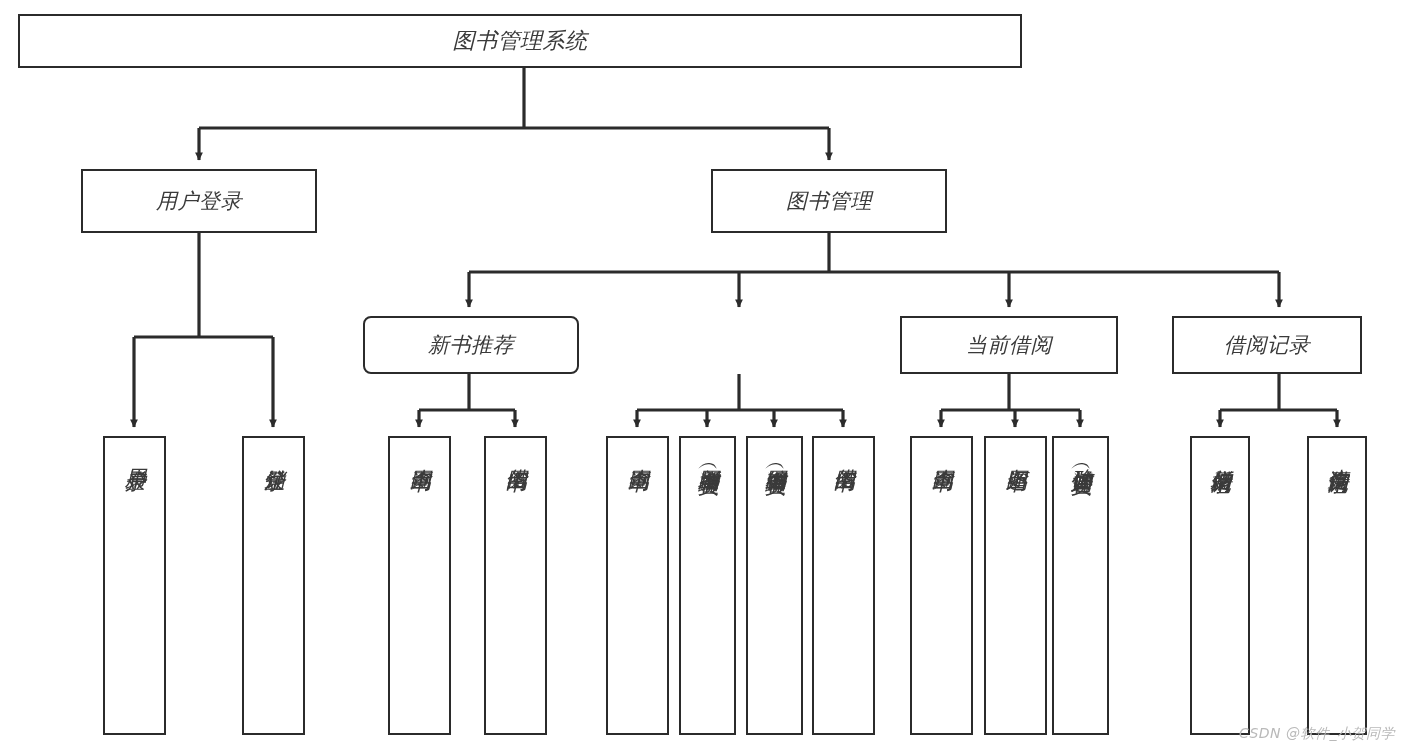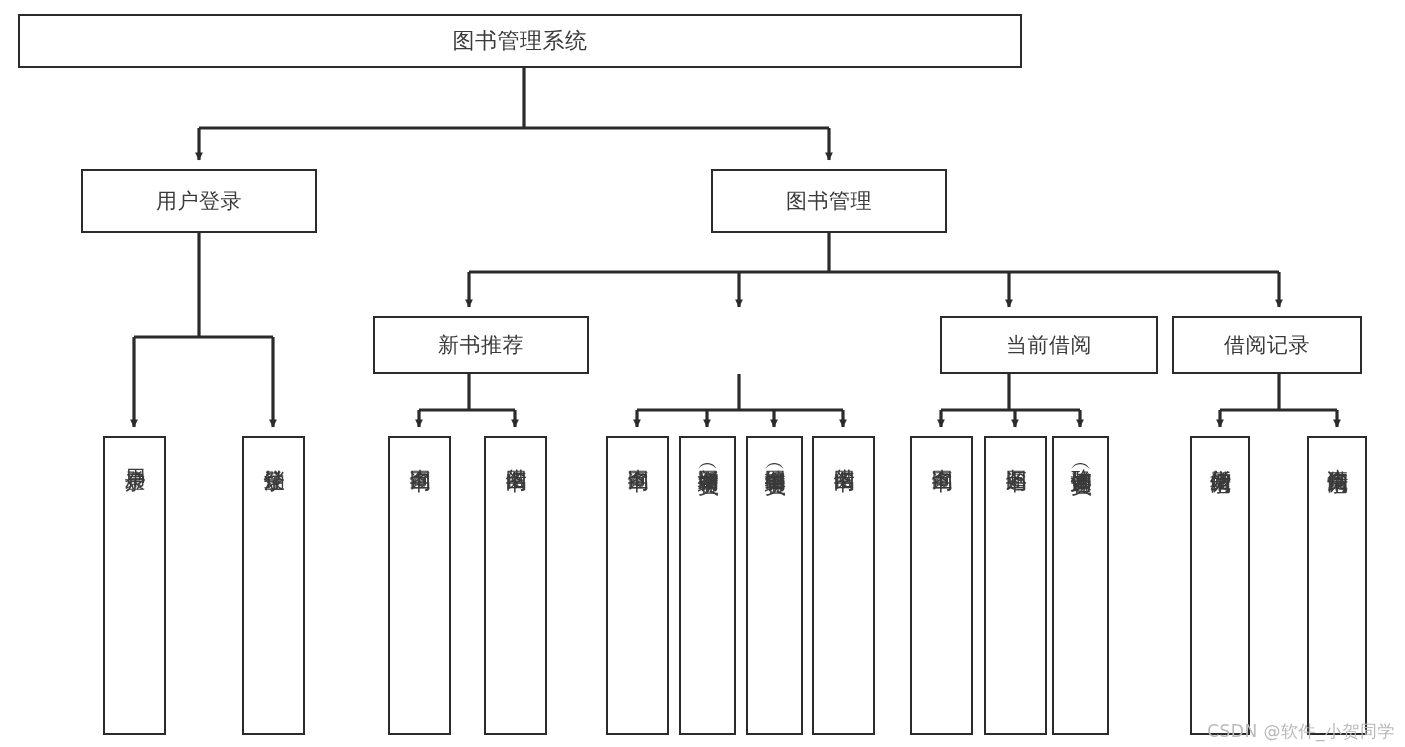--- a/index.html
+++ b/index.html
@@ -11,20 +11,21 @@
     width: 1405px;
     height: 747px;
     font-family: "DejaVu Sans", "Liberation Sans", sans-serif;
     overflow: hidden;
   }
   #diagram-root {
     position: relative;
     width: 1405px;
     height: 747px;
     background: #ffffff;
+    font-style: italic;
   }
   svg.diagram-canvas {
     position: absolute;
     top: 0;
     left: 0;
     width: 1405px;
     height: 747px;
   }
   .node-box {
     position: absolute;
@@ -60,21 +61,21 @@
     white-space: nowrap;
   }
   .node-box.root .node-label {
     font-size: 22px;
   }
   .watermark {
     position: absolute;
     right: 10px;
     bottom: 4px;
     color: #b9b9b9;
-    font-size: 17px;
+    font-size: 14px;
     letter-spacing: 0.5px;
     white-space: nowrap;
     pointer-events: none;
   }
 </style>
 </head>
 <body>
 
 <div id="diagram-root">
 
@@ -132,24 +133,24 @@
     <span class="node-label">图书管理系统</span>
   </div>
 
   <div class="node-box horizontal" style="left:81px; top:169px; width:236px; height:64px;">
     <span class="node-label">用户登录</span>
   </div>
   <div class="node-box horizontal" style="left:711px; top:169px; width:236px; height:64px;">
     <span class="node-label">图书管理</span>
   </div>
 
-  <div class="node-box horizontal" style="left:373px; top:316px; width:216px; height:58px;">
+  <div class="node-box horizontal" style="left:363px; top:316px; width:216px; height:58px;border-radius:8px;">
     <span class="node-label">新书推荐</span>
   </div>
-  <div class="node-box horizontal" style="left:900px; top:316px; width:218px; height:58px;margin-left:40px;">
+  <div class="node-box horizontal" style="left:900px; top:316px; width:218px; height:58px;">
     <span class="node-label">当前借阅</span>
   </div>
   <div class="node-box horizontal" style="left:1172px; top:316px; width:190px; height:58px;">
     <span class="node-label">借阅记录</span>
   </div>
 
   <div class="node-box vertical" style="left:103px; top:436px; width:63px; height:299px;">
     <span class="node-label">用户登录</span>
   </div>
   <div class="node-box vertical" style="left:242px; top:436px; width:63px; height:299px;">

